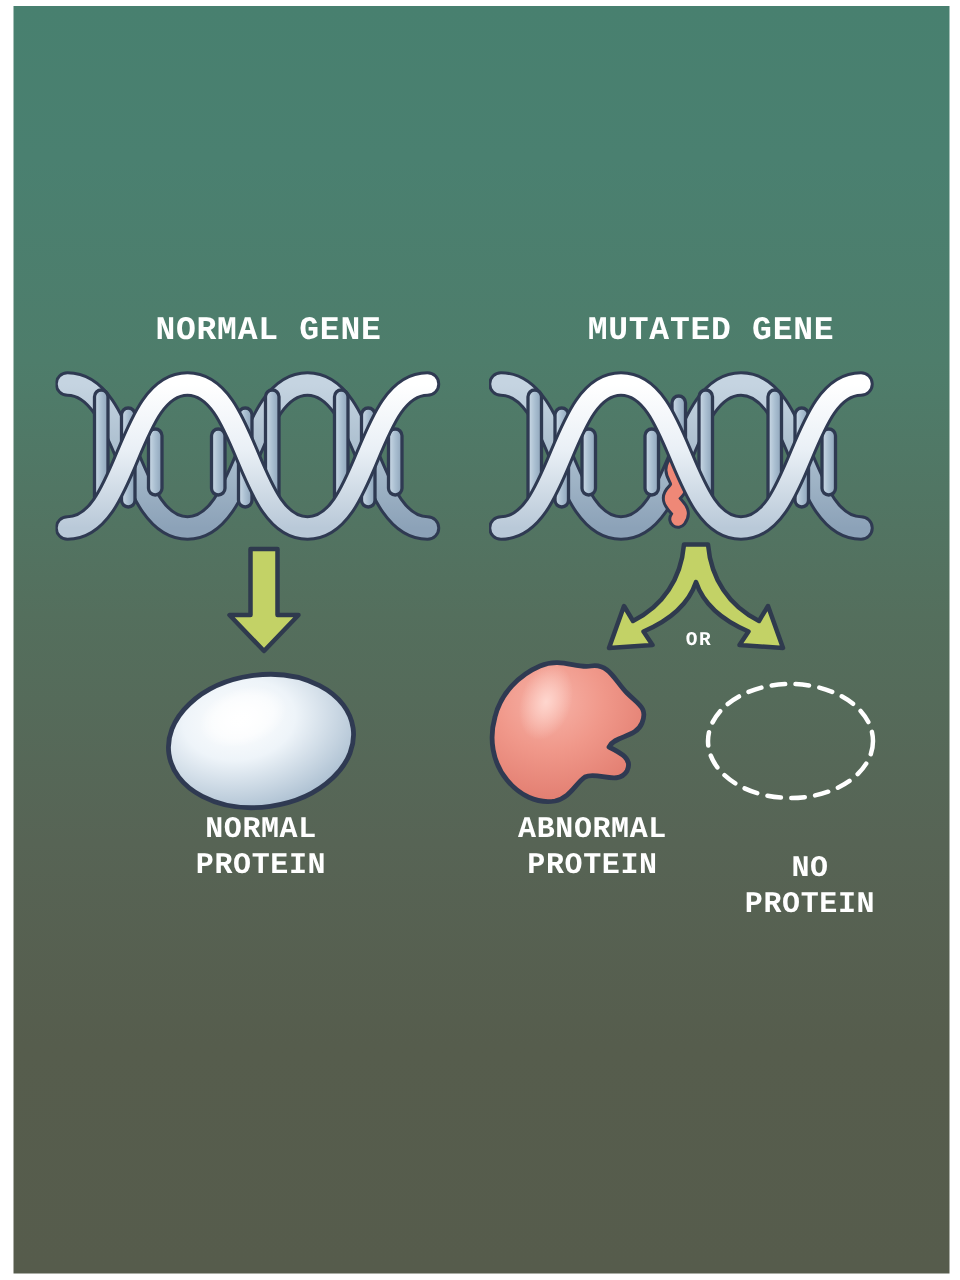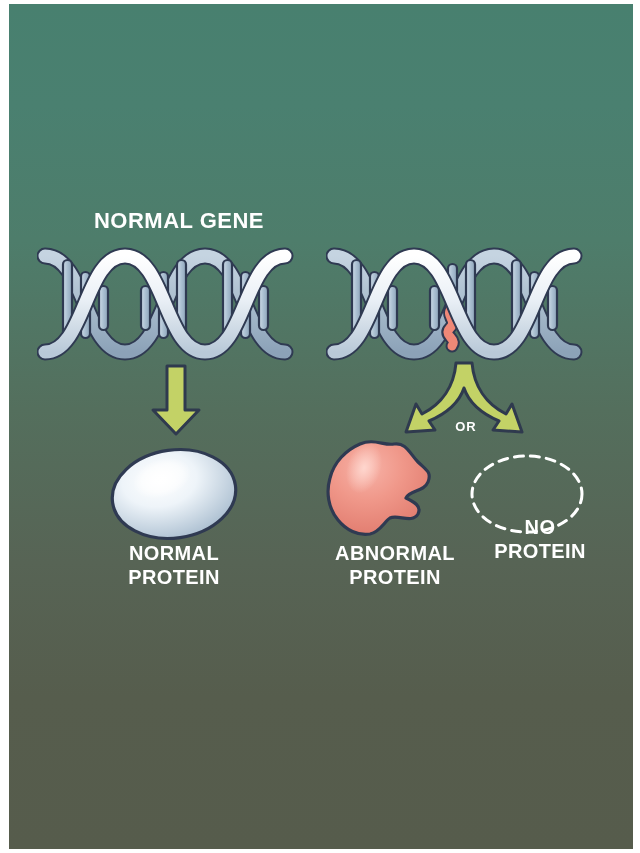--- a/index.html
+++ b/index.html
@@ -27,21 +27,21 @@
         #4a8070 12%,
         #4e7d6b 28%,
         #546f5d 48%,
         #576455 66%,
         #565d4d 82%,
         #565c4c 100%);
   }
   .lbl {
     position: absolute;
     color: #ffffff;
-    font-family: Liberation Sans, sans-serif;
+    font-family: Liberation Mono, monospace;
     font-weight: bold;
     text-align: center;
     letter-spacing: 0.4px;
     line-height: 1.0;
     white-space: pre-line;
     user-select: none;
   }
   .gene-title {
     font-size: 22px;
     letter-spacing: 0.5px;
@@ -58,20 +58,21 @@
   .svg-abs { position: absolute; }
 </style>
 </head>
 <body>
 
 <div id="canvas">
   <div id="panel">
 
     <div class="lbl gene-title" style="left:56px; top:206px; width:228px;">NORMAL GENE</div>
 
+    <div class="lbl gene-title" style="left:345px; top:206px; width:240px;">MUTATED GENE</div>
 
     <svg class="svg-abs" style="left:28px; top:240px;" width="260" height="120" viewBox="0 0 260 120">
       <defs>
         <linearGradient id="strandA" x1="0" y1="0" x2="0" y2="1">
           <stop offset="0%" stop-color="#ffffff"></stop>
           <stop offset="45%" stop-color="#eaf0f6"></stop>
           <stop offset="100%" stop-color="#b9c9d8"></stop>
         </linearGradient>
         <linearGradient id="strandB" x1="0" y1="0" x2="0" y2="1">
           <stop offset="0%" stop-color="#c5d4e1"></stop>
@@ -192,17 +193,17 @@
     <svg class="svg-abs" style="left:455px; top:440px;" width="126" height="100" viewBox="0 0 126 100">
       <ellipse cx="63" cy="50" rx="55" ry="38" fill="none" stroke="#ffffff" stroke-width="3" stroke-dasharray="9 7" stroke-linecap="round"></ellipse>
     </svg>
 
     <div class="lbl protein-label" style="left:55px; top:538px; width:220px;">NORMAL
 PROTEIN</div>
 
     <div class="lbl protein-label" style="left:288px; top:538px; width:196px;">ABNORMAL
 PROTEIN</div>
 
-    <div class="lbl protein-label" style="left:448px; top:512px; width:166px;">NO
+    <div class="lbl protein-label" style="left:448px; top:564px; width:166px;">NO
 PROTEIN</div>
 
   </div>
 </div>
 
 </body></html>

